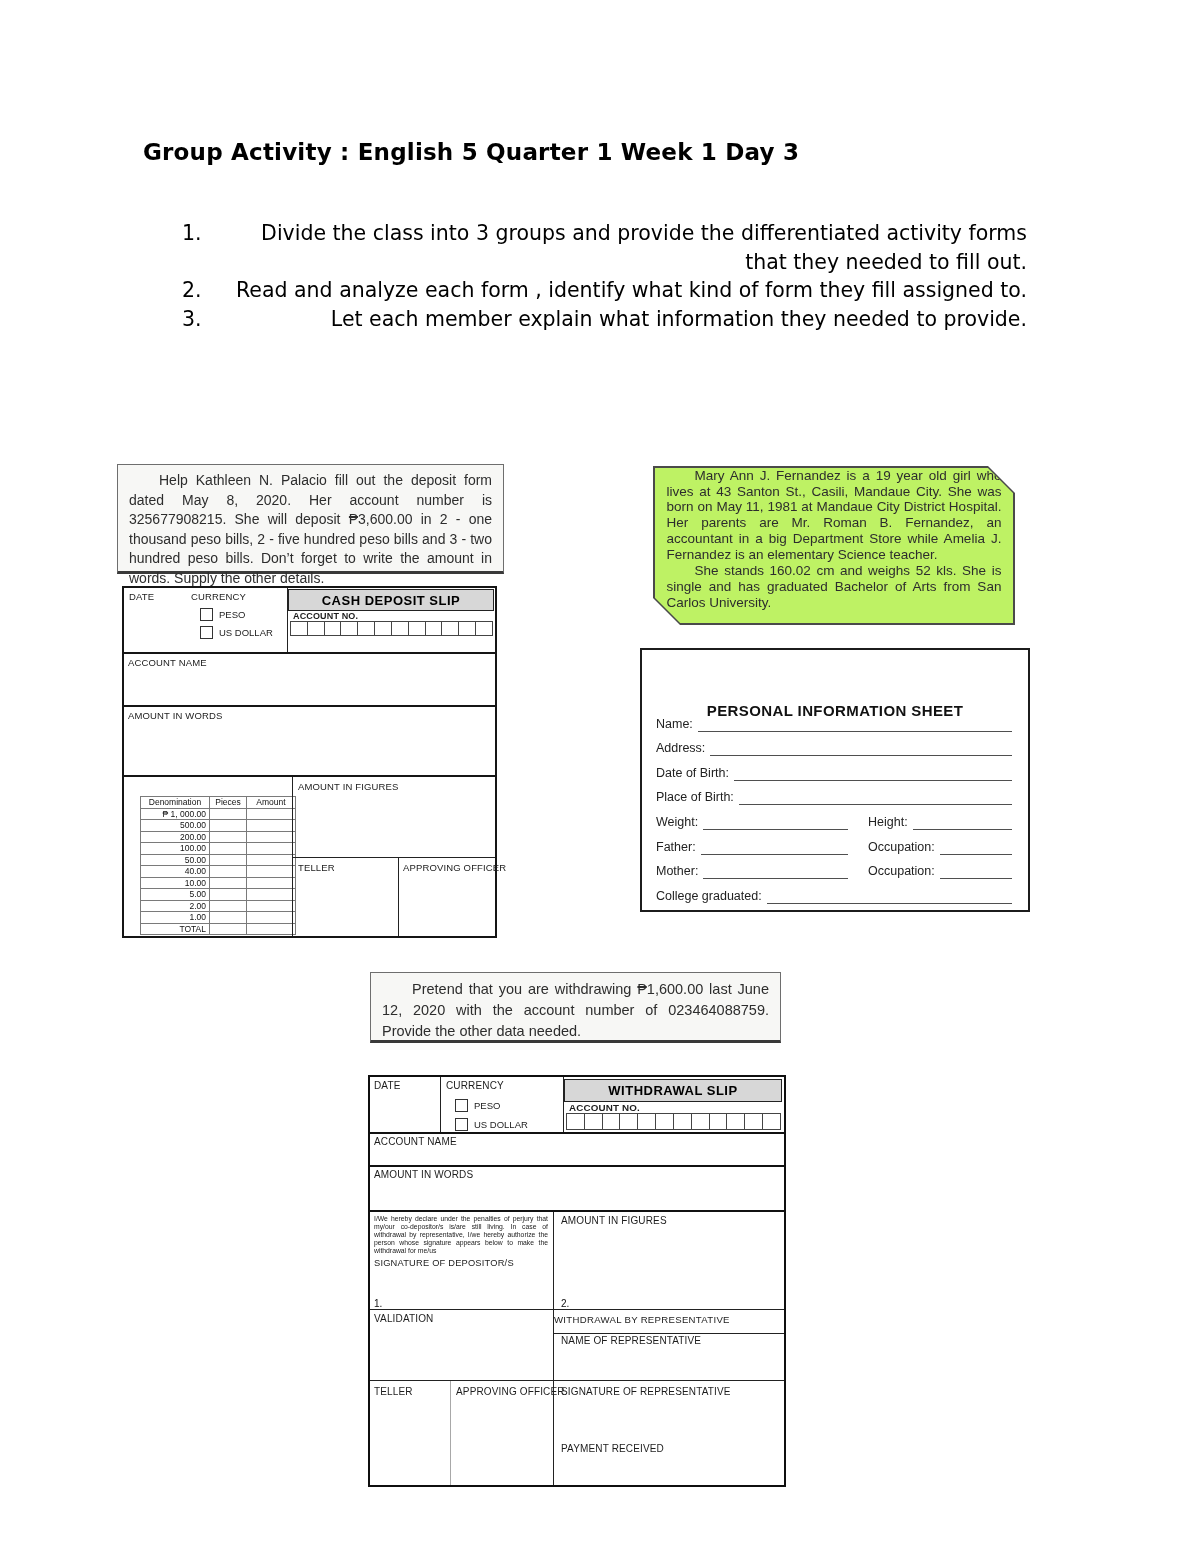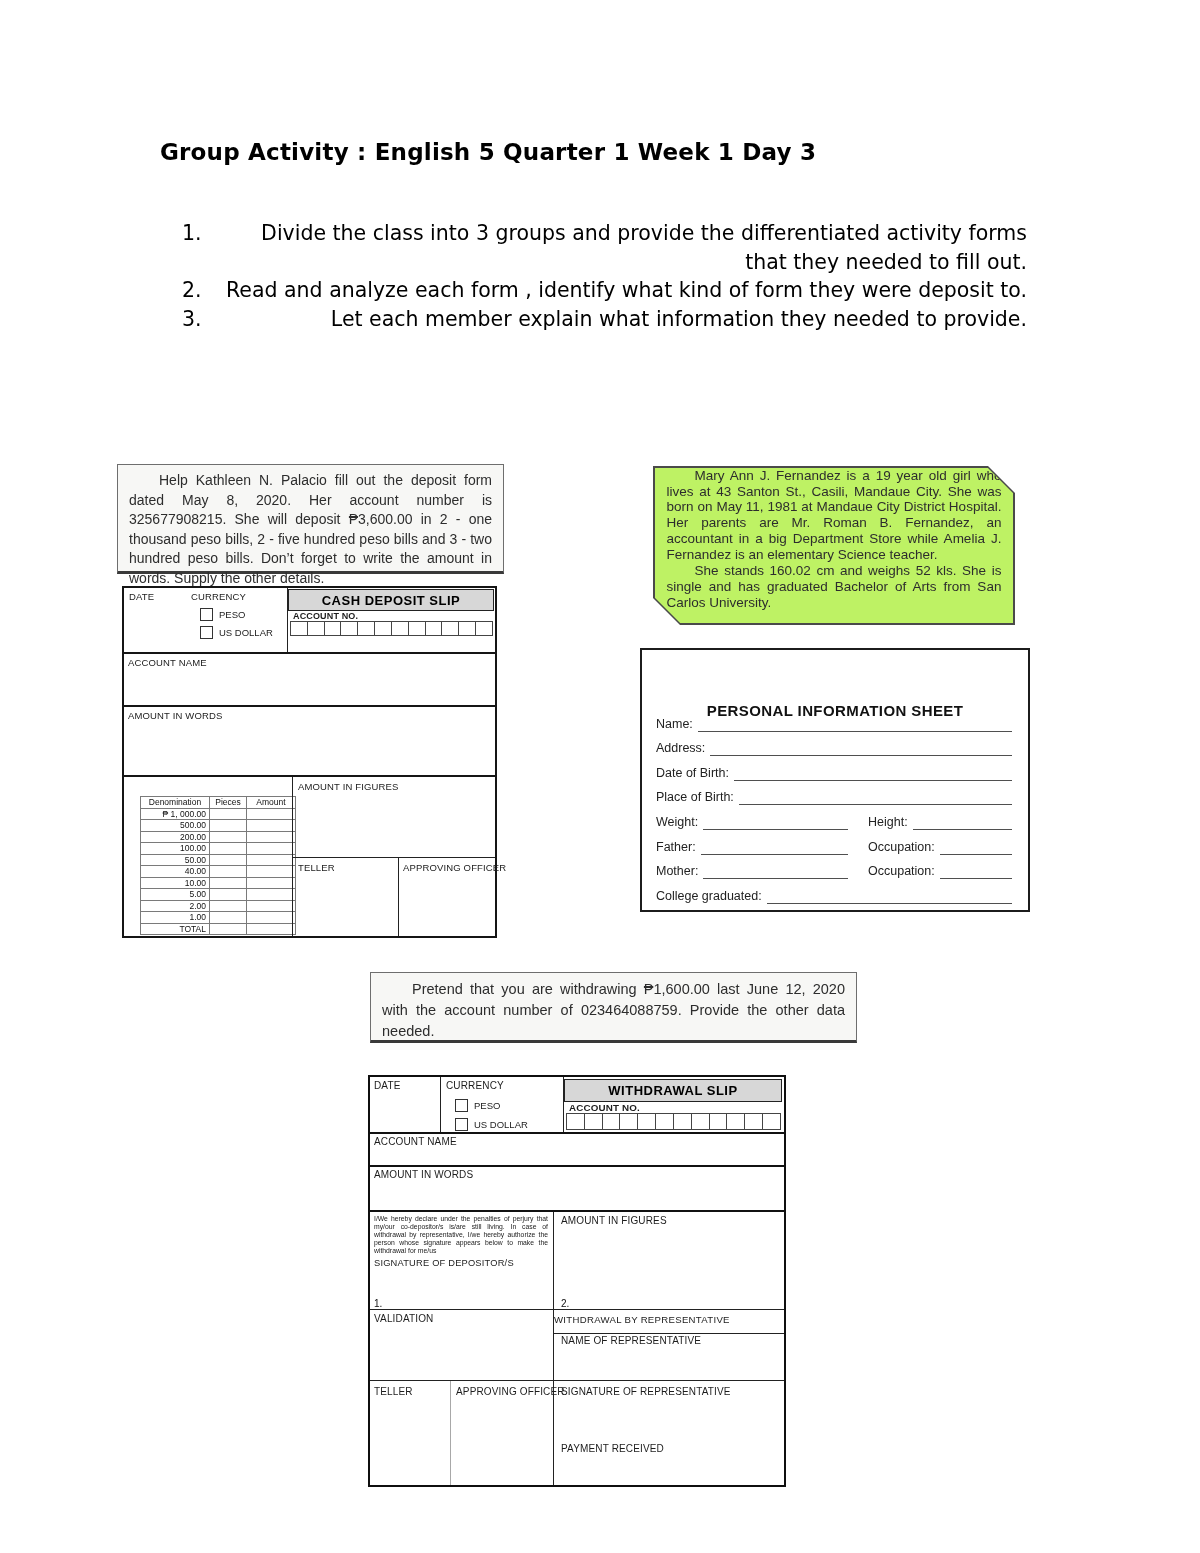--- a/index.html
+++ b/index.html
@@ -5,40 +5,40 @@
   html,body{margin:0;padding:0;}
   body{
     width:1200px;height:1553px;position:relative;background:#ffffff;
     font-family:"Liberation Sans","DejaVu Sans",sans-serif;color:#1a1a1a;
     -webkit-font-smoothing:antialiased;
   }
   .abs{position:absolute;}
 
   
   .page-title{
-    left:160px;top:139px;font-family:"DejaVu Sans",sans-serif;
+    left:143px;top:139px;font-family:"DejaVu Sans",sans-serif;
     font-weight:bold;font-size:23px;letter-spacing:.2px;color:#000;
   }
   .instr-list{
     left:182px;top:219px;width:845px;
     font-family:"DejaVu Sans",sans-serif;font-size:20.5px;line-height:28.5px;color:#000;
   }
   .instr-item{display:flex;}
   .instr-num{width:35px;flex:none;}
   .instr-text{flex:1;text-align:right;}
 
   
   .note{
     box-sizing:border-box;background:#f7f7f5;
     border:1.3px solid #6e6e6e;border-bottom:3px solid #3a3a3a;
     padding:6px 11px;text-align:justify;color:#2d2d2d;
   }
   .note .ind{text-indent:30px;}
   .deposit-note{left:117px;top:464px;width:387px;height:110px;font-size:14px;line-height:19.6px;}
-  .withdraw-note{left:370px;top:972px;width:487px;height:71px;font-size:14.5px;line-height:21px;}
+  .withdraw-note{left:370px;top:972px;width:411px;height:71px;font-size:14.5px;line-height:21px;}
 
   .cutnote-outer{
     left:653px;top:466px;width:362px;height:159px;background:#4a4a4a;
     clip-path:polygon(0 0, calc(100% - 27px) 0, 100% 27px, 100% 100%, 27px 100%, 0 calc(100% - 27px));
   }
   .cutnote-inner{
     position:absolute;inset:1.6px;background:#bef264;box-sizing:border-box;
     clip-path:polygon(0 0, calc(100% - 26px) 0, 100% 26px, 100% 100%, 26px 100%, 0 calc(100% - 26px));
     padding:0 12px 4px;font-size:13.5px;line-height:15.9px;text-align:justify;color:#2d2d2d;
   }
@@ -122,21 +122,21 @@
 
 <div class="abs page-title">Group Activity : English 5 Quarter 1 Week 1 Day 3</div>
 
 <div class="abs instr-list">
   <div class="instr-item">
     <span class="instr-num">1.</span>
     <span class="instr-text">Divide the class into 3 groups and provide the differentiated activity forms that they needed to fill out.</span>
   </div>
   <div class="instr-item">
     <span class="instr-num">2.</span>
-    <span class="instr-text">Read and analyze each form , identify what kind of form they were deposit to.</span>
+    <span class="instr-text">Read and analyze each form , identify what kind of form they fill assigned to.</span>
   </div>
   <div class="instr-item">
     <span class="instr-num">3.</span>
     <span class="instr-text">Let each member explain what information they needed to provide.</span>
   </div>
 </div>
 
 <div class="abs note deposit-note">
   <div class="ind">Help Kathleen N. Palacio fill out the deposit form dated May 8, 2020. Her account number is 325677908215. She will deposit ₱3,600.00 in 2 - one thousand peso bills, 2 - five hundred peso bills and 3 - two hundred peso bills. Don’t forget to write the amount in words. Supply the other details.</div>
 </div>

